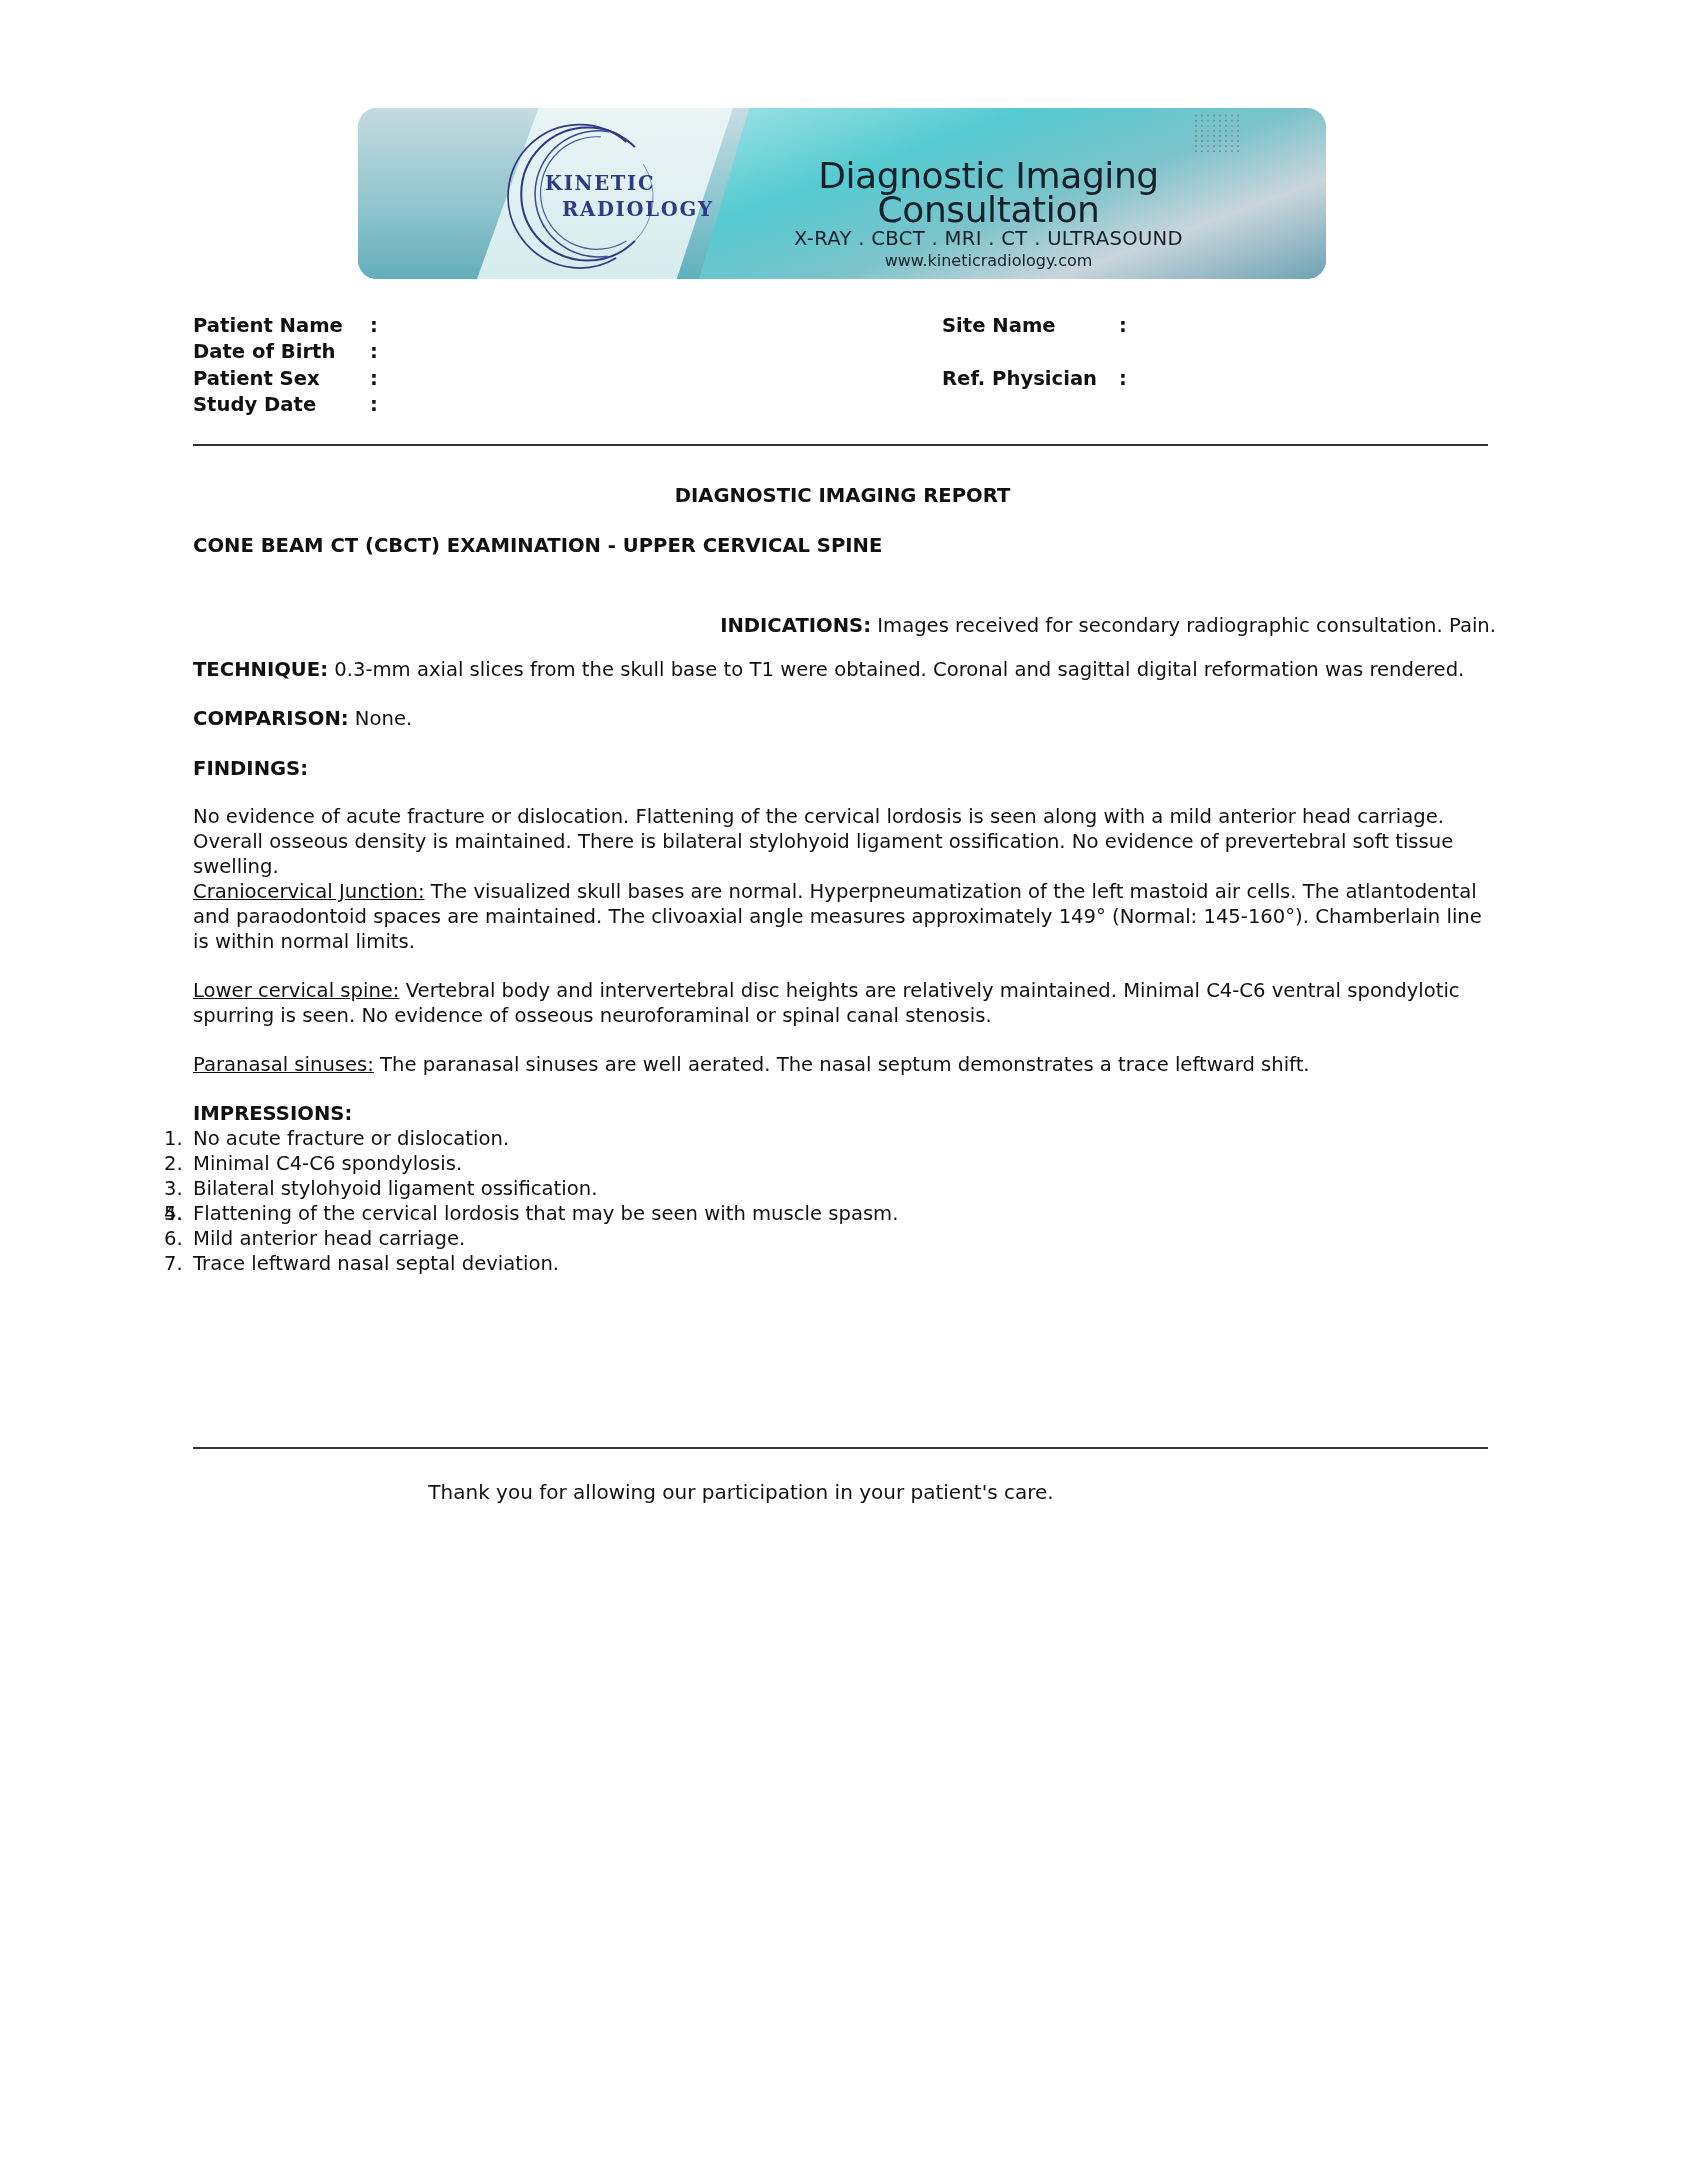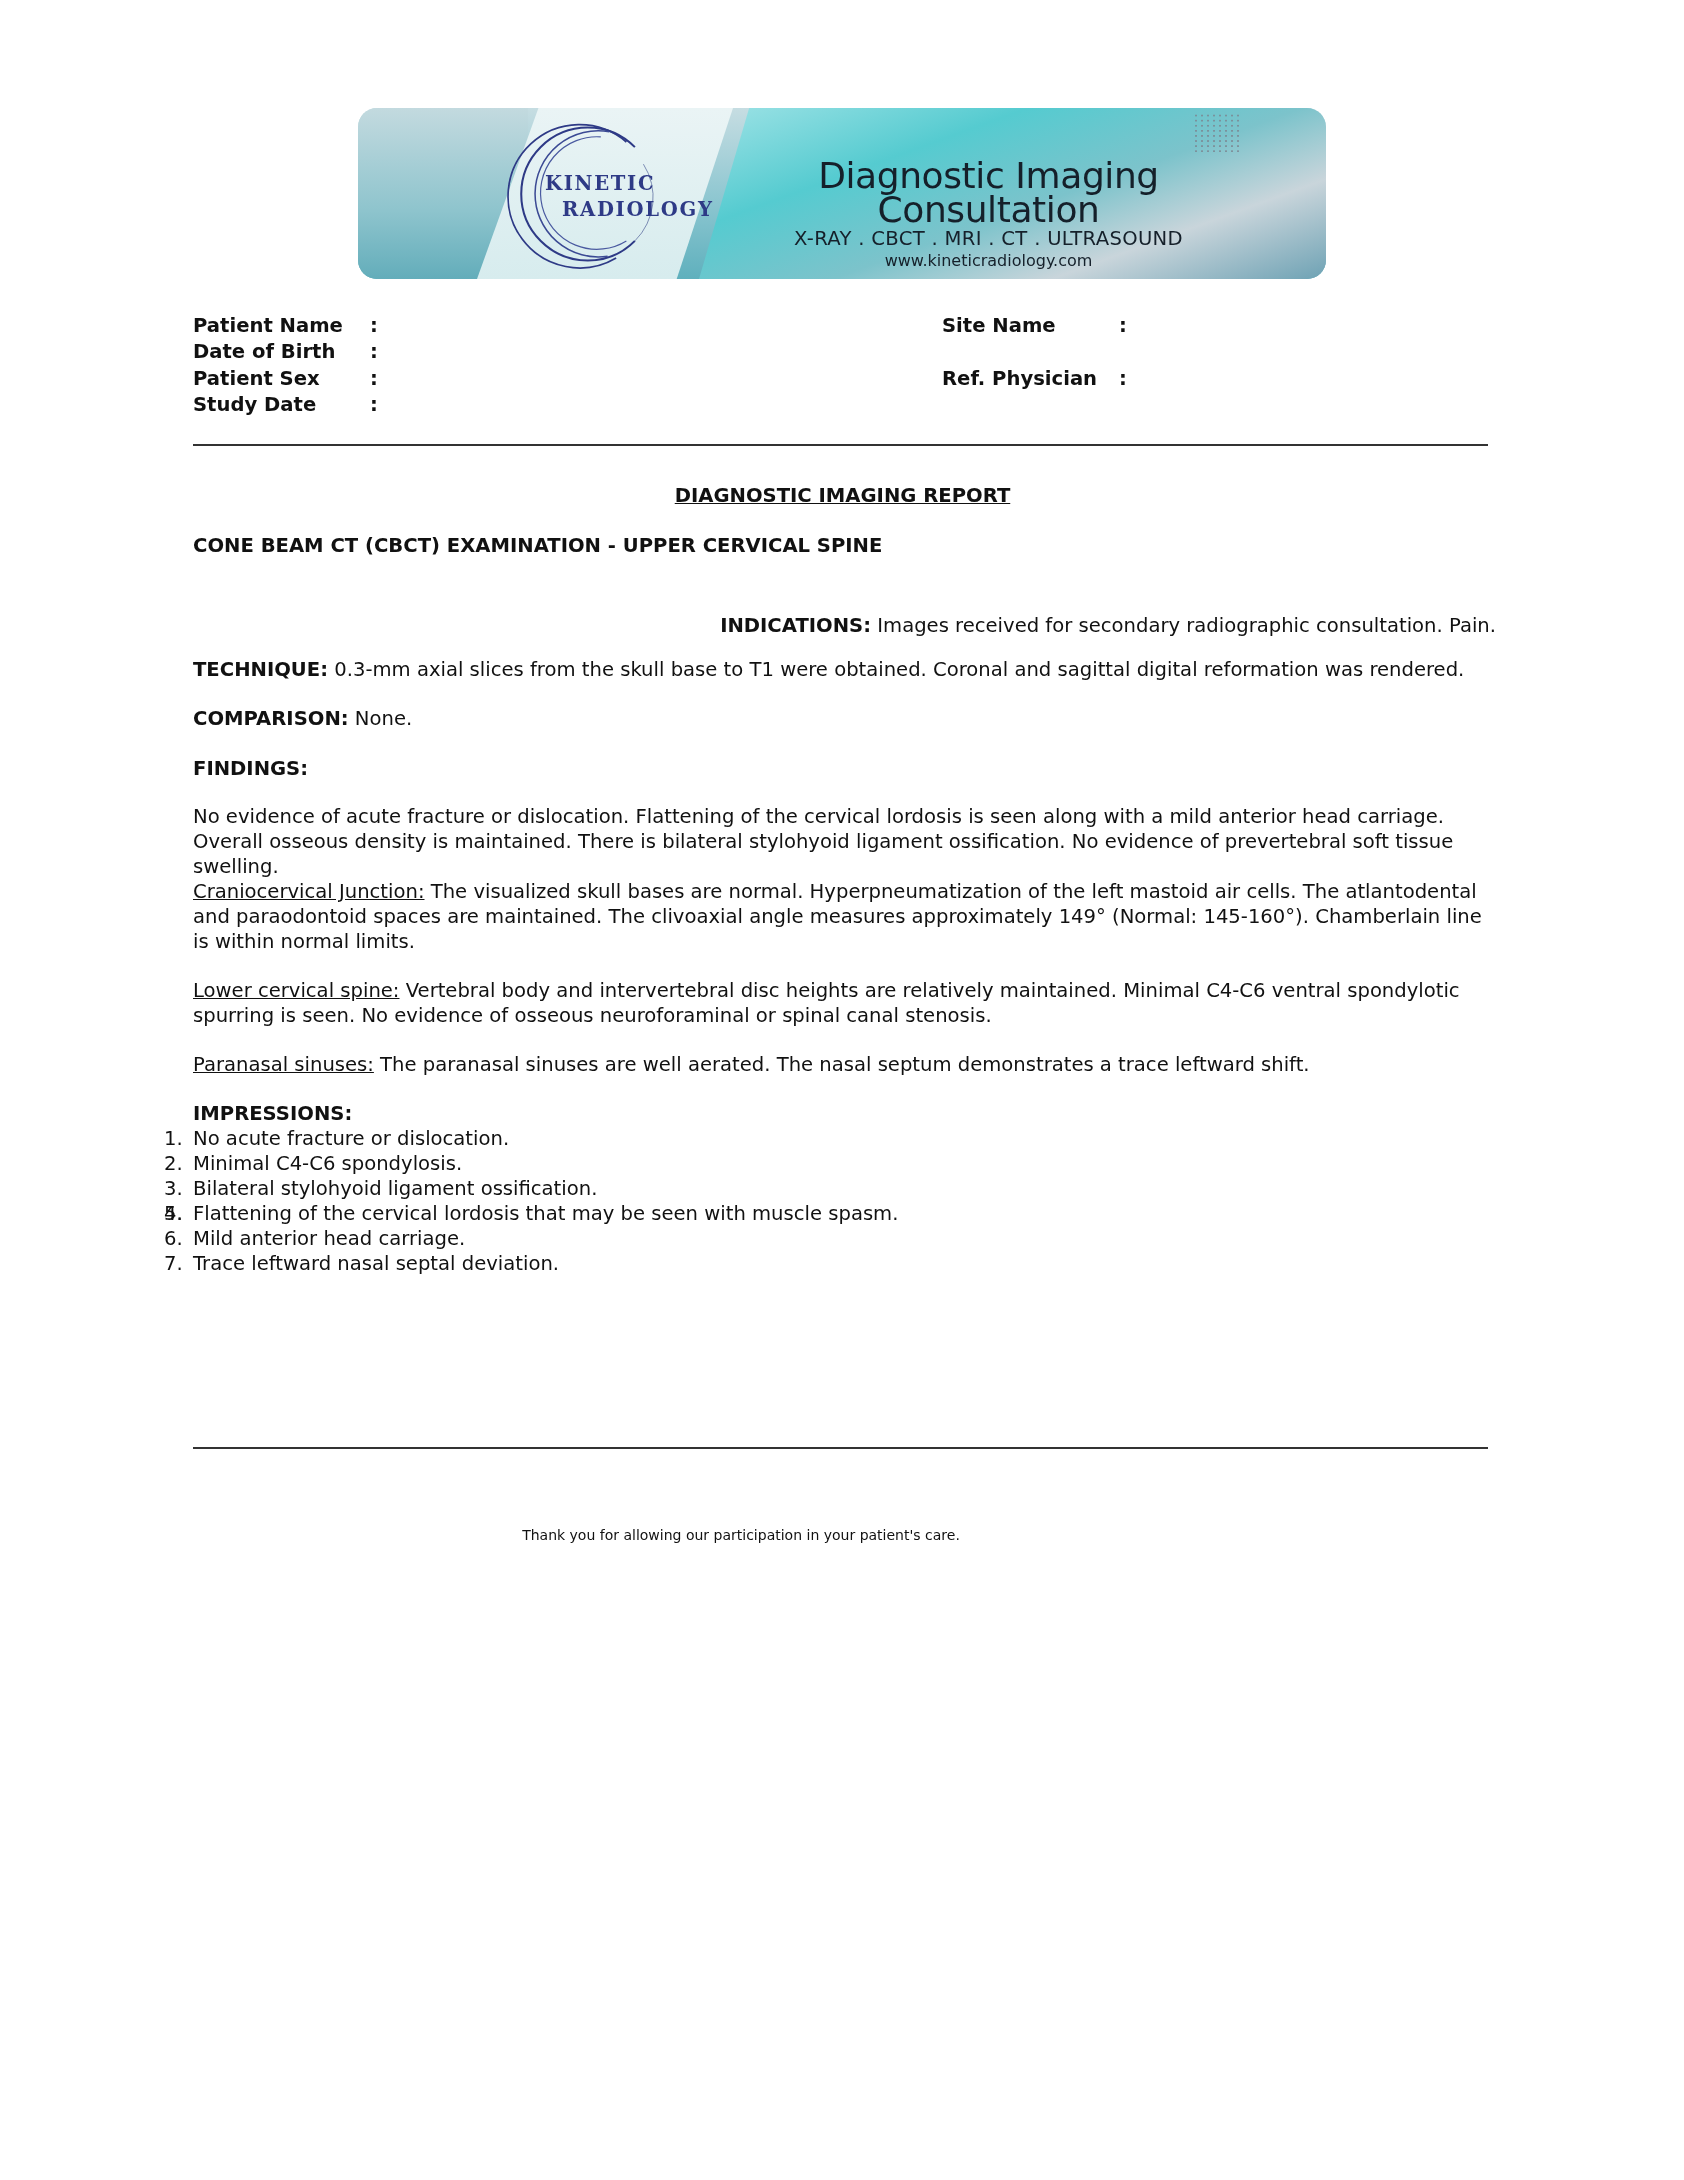--- a/index.html
+++ b/index.html
@@ -42,30 +42,30 @@
   .info-left .colon { left: 177px; }
   .info-left .val { left: 204px; }
   .info-right { left: 942px; top: 313px; }
   .info-right .colon { left: 177px; }
   .info-right .val { left: 204px; }
 
   .hr { position: absolute; left: 193px; width: 1295px; height: 1.7px; background: #333; }
 
   
   .report-title { position: absolute; left: 0; width: 1685px; top: 484px; text-align: center;
-                  font-weight: bold; font-size: 19.6px; text-decoration: underline; }
+                  font-weight: bold; font-size: 19.6px; }
   .body-block { position: absolute; left: 193px; width: 1303px; font-size: 19.6px; line-height: 25px; }
   .bold { font-weight: bold; }
   .ul { text-decoration: underline; }
   .impressions-list { position: absolute; left: 164px; top: 1126px; margin: 0; padding: 0; list-style: none;
                       font-size: 19.6px; line-height: 25px; }
   .impressions-list li { position: relative; padding-left: 29px; white-space: nowrap; }
   .impressions-list li .num { position: absolute; left: 0; }
 
-  .footer-text { position: absolute; left: 0; width: 1482px; top: 1480px; text-align: center; font-size: 14px; color: #111; margin-top: 47px; }
+  .footer-text { position: absolute; left: 0; width: 1482px; top: 1480px; text-align: center; font-size: 20px; color: #111; }
 </style>
 </head>
 <body>
 
 <div class="banner">
   <div class="left-block"></div>
   <div class="logo-panel"></div>
   <div class="title-panel"></div>
   <div class="dots"></div>
   <div class="logo">

